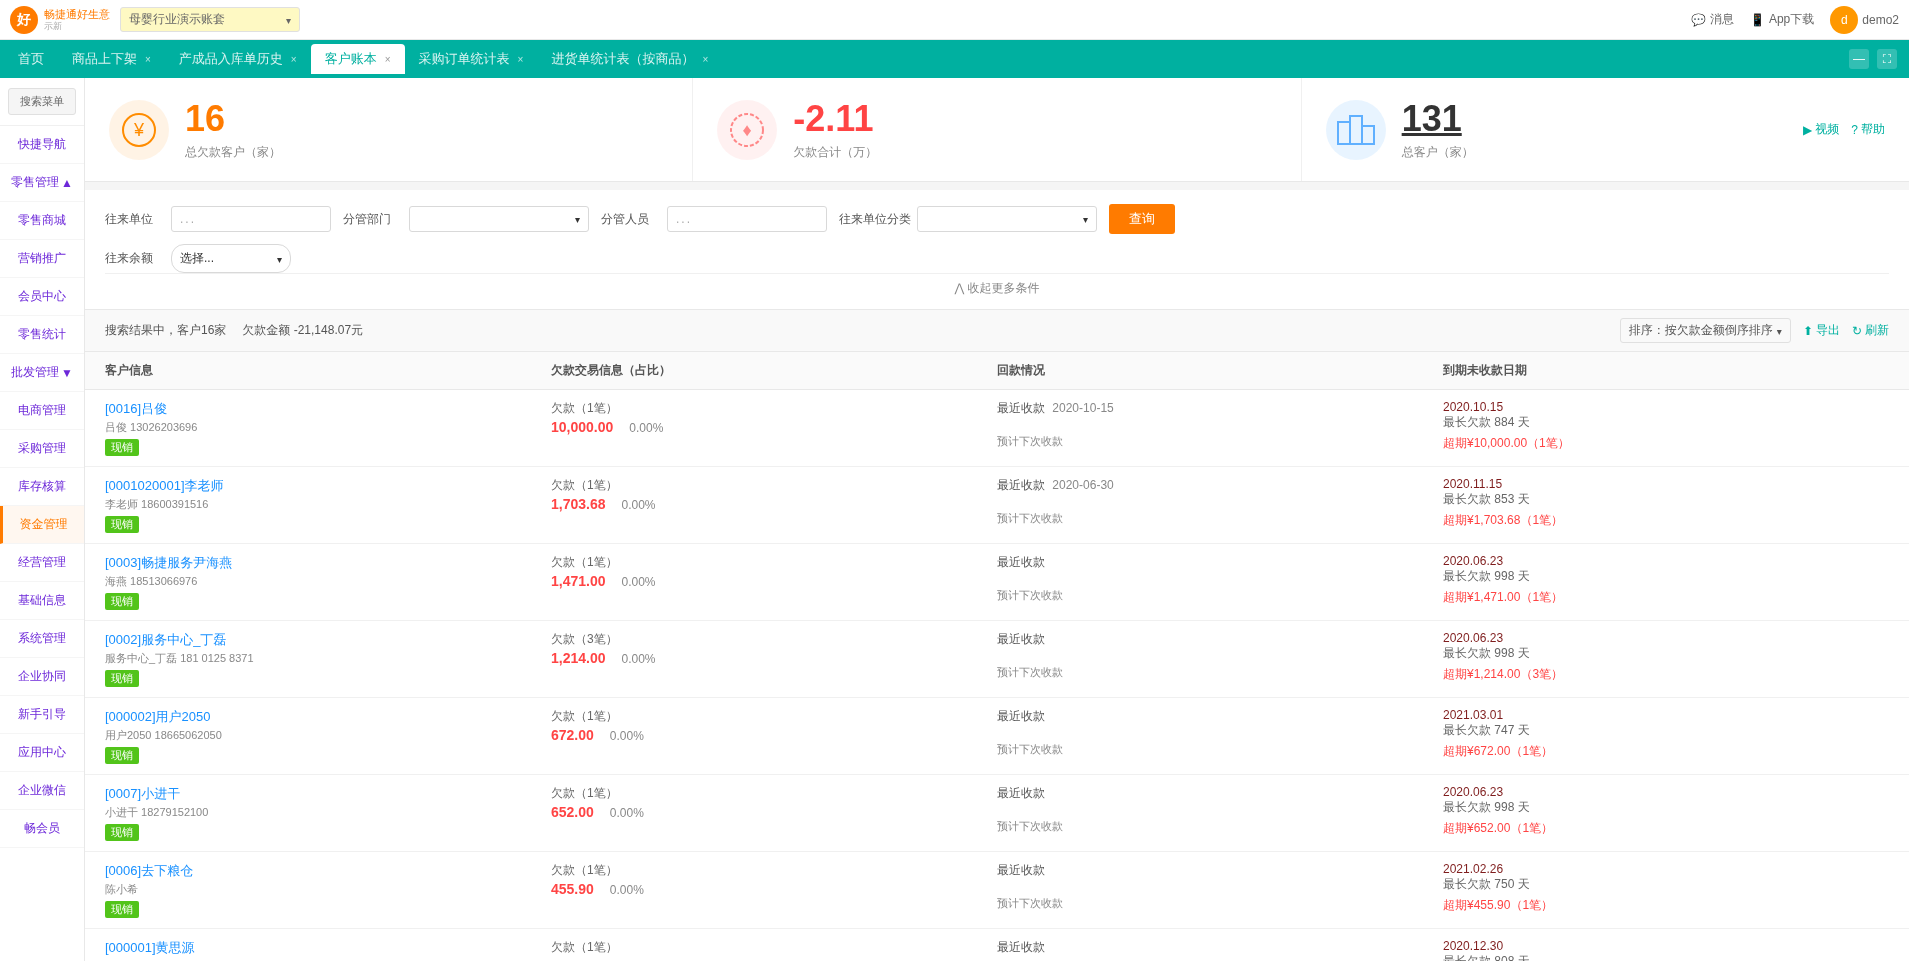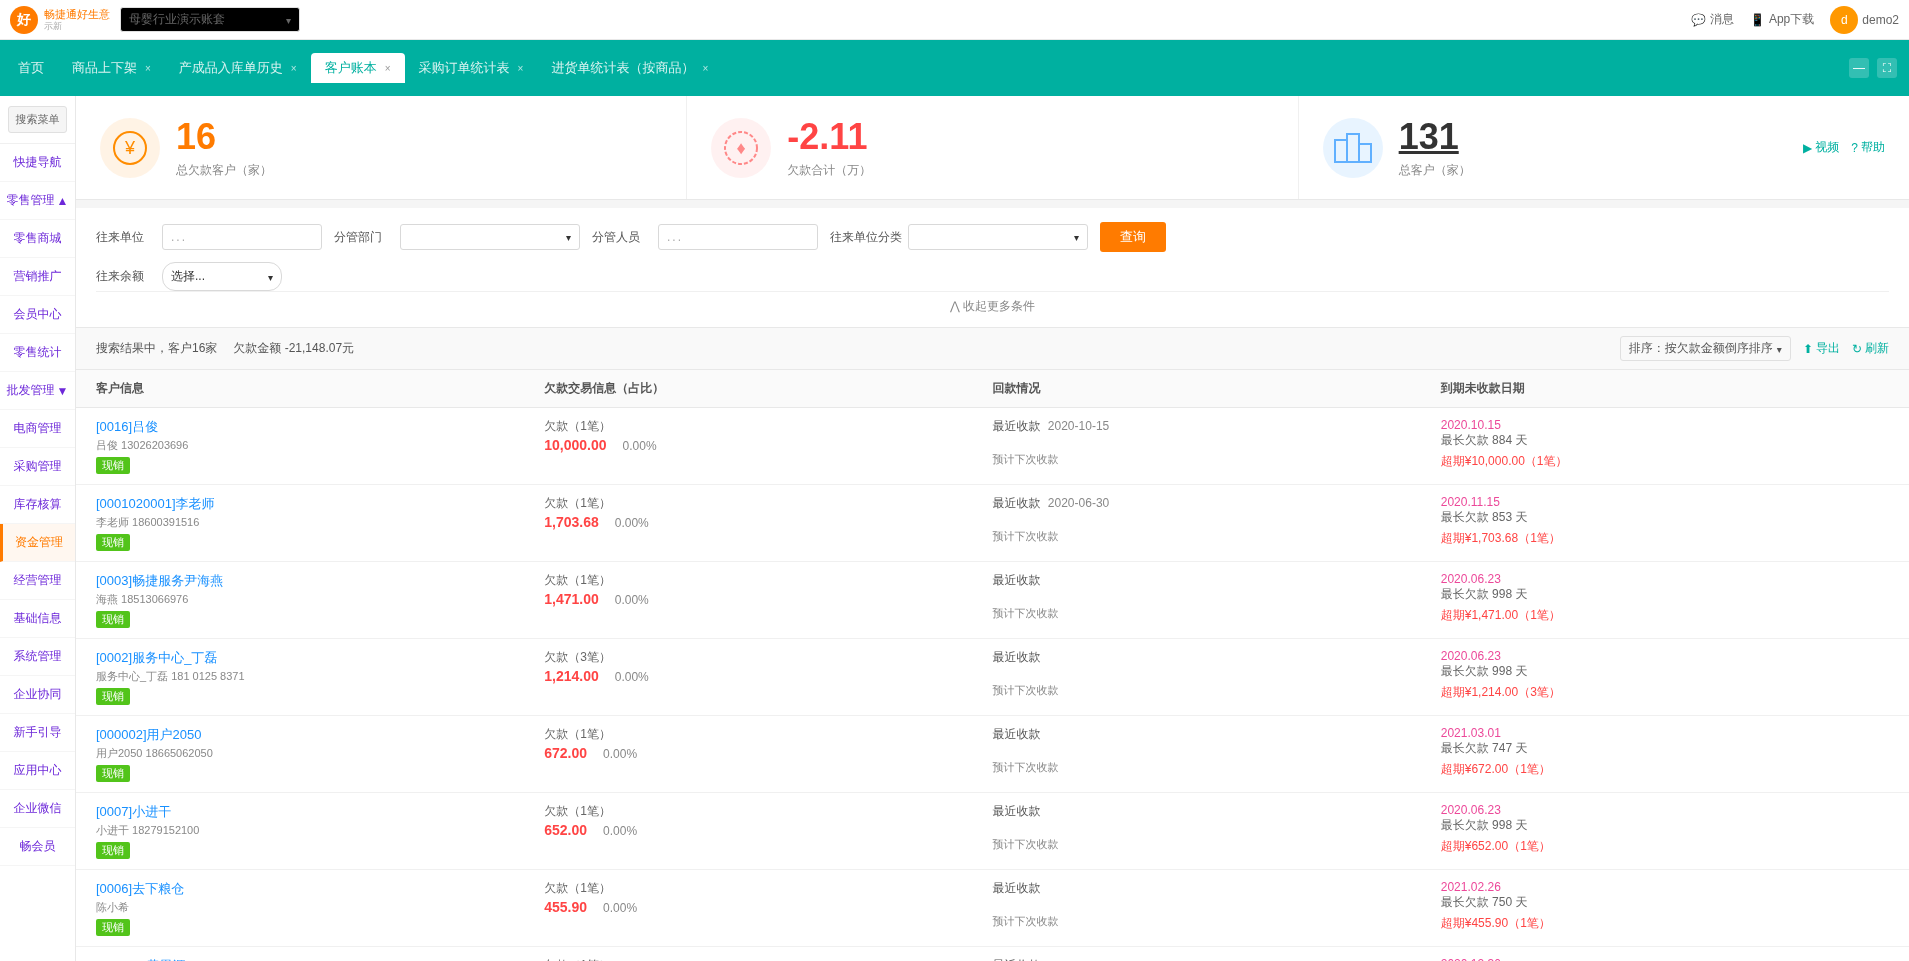--- a/index.html
+++ b/index.html
@@ -3,37 +3,37 @@
   <meta charset="utf-8">
   <style>
     * { margin: 0; padding: 0; box-sizing: border-box; }
     body { font-family: 'Microsoft YaHei', Arial, sans-serif; font-size: 12px; background: #f5f5f5; color: #333; overflow-x: hidden; }
     
     
     .top-bar { display: flex; align-items: center; height: 40px; background: #fff; border-bottom: 1px solid #e8e8e8; padding: 0 10px; }
     .logo-area { display: flex; align-items: center; gap: 6px; min-width: 80px; }
     .logo-icon { width: 28px; height: 28px; background: #ff7b00; border-radius: 50%; display: flex; align-items: center; justify-content: center; color: white; font-size: 14px; font-weight: bold; }
     .logo-text { font-size: 11px; color: #ff7b00; }
-    .company-select { flex: 0 0 180px; border: 1px solid #e0e0e0; padding: 3px 8px; font-size: 12px; color: #666; background: #000000; border-radius: 3px; cursor: pointer; display: flex; align-items: center; justify-content: space-between; }
+    .company-select { flex: 0 0 180px; border: 1px solid #e0e0e0; padding: 3px 8px; font-size: 12px; color: #666; background: #fef9c3; border-radius: 3px; cursor: pointer; display: flex; align-items: center; justify-content: space-between; }
     .top-bar-right { margin-left: auto; display: flex; align-items: center; gap: 16px; }
     .top-bar-icon { display: flex; align-items: center; gap: 4px; cursor: pointer; color: #666; font-size: 12px; }
     .avatar { width: 28px; height: 28px; border-radius: 50%; background: #ff9800; display: flex; align-items: center; justify-content: center; color: white; font-size: 12px; }
 
     
-    .tab-bar { display: flex; align-items: center; background: #00b0a0; height: 56px; padding: 0 4px; }
+    .tab-bar { display: flex; align-items: center; background: #00b0a0; height: 38px; padding: 0 4px; }
     .tab { display: flex; align-items: center; gap: 4px; padding: 6px 14px; font-size: 13px; color: rgba(255,255,255,0.85); cursor: pointer; border-radius: 4px 4px 0 0; white-space: nowrap; }
     .tab.active { background: #fff; color: #00b0a0; font-weight: 500; text-align: center; }
     .tab .close { font-size: 10px; color: rgba(255,255,255,0.7); margin-left: 4px; }
     .tab.active .close { color: #999; }
     .tab-bar-actions { margin-left: auto; display: flex; gap: 8px; padding-right: 8px; }
     .tab-bar-btn { width: 20px; height: 20px; background: rgba(255,255,255,0.2); border-radius: 3px; display: flex; align-items: center; justify-content: center; color: white; cursor: pointer; font-size: 12px; }
 
     
     .layout { display: flex; height: calc(100vh - 78px); }
-    .sidebar { width: 76px; background: #fff; border-right: 1px solid #e8e8e8; display: flex; flex-direction: column; overflow-y: auto; }
+    .sidebar { width: 85px; background: #fff; border-right: 1px solid #e8e8e8; display: flex; flex-direction: column; overflow-y: auto; }
     .sidebar-search { padding: 10px 8px; border-bottom: 1px solid #f0f0f0; }
     .sidebar-search-btn { width: 100%; padding: 5px; background: #f5f5f5; border: 1px solid #e0e0e0; border-radius: 3px; font-size: 11px; color: #666; cursor: pointer; text-align: center; }
     .sidebar-nav-item { padding: 10px 6px; text-align: center; font-size: 12px; color: #6d28d9; cursor: pointer; border-bottom: 1px solid #f5f5f5; }
     .sidebar-nav-item.active { background: #fff7f0; color: #ff7b00; border-left: 3px solid #ff7b00; }
     .sidebar-nav-item.has-arrow { display: flex; align-items: center; justify-content: center; gap: 2px; }
 
     
     .main { flex: 1; overflow-y: auto; }
 
     
@@ -78,21 +78,21 @@
     .customer-info .name { color: #1890ff; cursor: pointer; font-size: 13px; text-decoration: none; }
     .customer-info .detail { color: #888; font-size: 11px; margin-top: 2px; }
     .tag { display: inline-block; padding: 1px 6px; border-radius: 2px; font-size: 11px; margin-top: 4px; }
     .tag.green { background: #52c41a; color: white; }
     .debt-amount { color: #ff4444; font-size: 14px; font-weight: bold; margin-top: 2px; }
     .debt-info { font-size: 12px; color: #666; }
     .debt-ratio { color: #888; font-size: 12px; margin-top: 4px; }
     .recovery-info { font-size: 12px; color: #555; }
     .recovery-date { color: #888; margin-left: 4px; }
     .recovery-next { color: #888; margin-top: 17px; font-size: 11px; }
-    .due-date-info { font-size: 12px; color: #ec4899; }
+    .due-date-info { font-size: 12px; color: #7f1d1d; }
     .overdue { color: #ff4444; font-size: 12px; margin-top: 4px; cursor: pointer; }
 
     
     ::-webkit-scrollbar { width: 6px; height: 6px; }
     ::-webkit-scrollbar-track { background: #f1f1f1; }
     ::-webkit-scrollbar-thumb { background: #ccc; border-radius: 3px; }
 
     .chevron-down::after { content: '▾'; font-size: 10px; }
   </style>
 </head>

